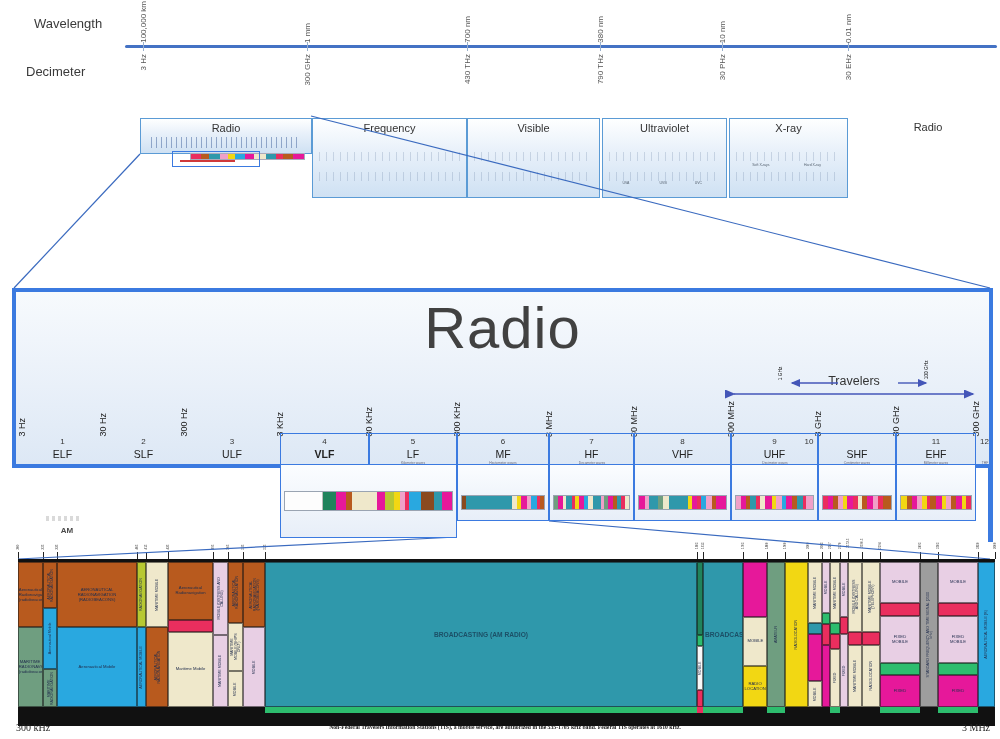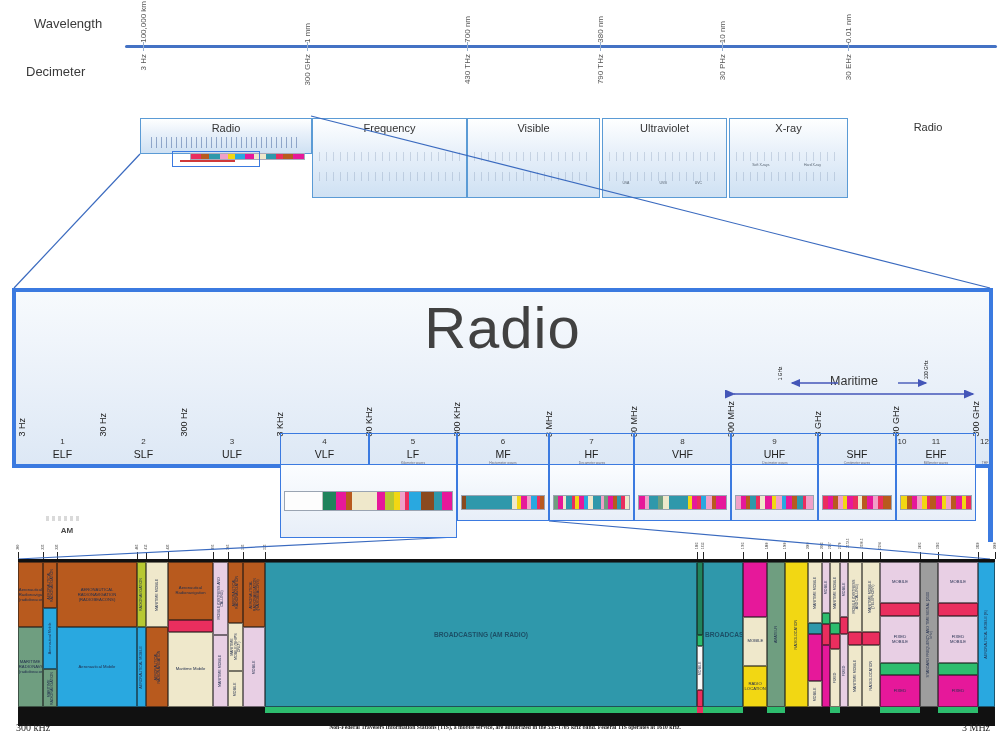--- a/index.html
+++ b/index.html
@@ -191,21 +191,21 @@
     <line x1="457" y1="537" x2="18" y2="559" stroke="#3a6abf" stroke-width="1.2"></line>
     <line x1="549" y1="521" x2="990" y2="559" stroke="#3a6abf" stroke-width="1.2"></line>
     <line x1="838" y1="383" x2="792" y2="383" stroke="#4456b8" stroke-width="1.4" marker-end="url(#ah)"></line>
     <line x1="898" y1="383" x2="926" y2="383" stroke="#4456b8" stroke-width="1.4" marker-end="url(#ah)"></line>
     <line x1="734" y1="394" x2="973" y2="394" stroke="#4456b8" stroke-width="1.5" marker-start="url(#ah)" marker-end="url(#ah)"></line>
   </svg>
 
   <div id="radio-panel">
     <div id="radio-title">Radio</div>
   </div>
-  <div id="microwave-label">Maritime</div>
+  <div id="microwave-label">Travelers</div>
   <div class="vwrap bottom" style="left:774px;top:352px;height:30px;width:12px">
     <span class="vlab" style="font-size:6px;transform:rotate(180deg) scale(.8)">1 GHz</span>
   </div>
   <div class="vwrap bottom" style="left:920px;top:342px;height:40px;width:12px">
     <span class="vlab" style="font-size:6px;transform:rotate(180deg) scale(.8)">100 GHz</span>
   </div>
   <div id="rp-ticks">
       <div style="position: absolute; left: 16px; top: 390px; width: 12px; height: 47px; display: flex; flex-direction: column; justify-content: flex-end; align-items: center;">
         <span class="vlab rp-tick-lab">3 Hz</span>
       </div>
@@ -245,42 +245,42 @@
     </div>
   <div id="rp-bands">
       <div class="band-num" style="left: 62.5px;">1</div>
       <div class="band-name" style="left: 62.5px;">ELF</div>
       <div class="band-num" style="left: 143.5px;">2</div>
       <div class="band-name" style="left: 143.5px;">SLF</div>
       <div class="band-num" style="left: 232px;">3</div>
       <div class="band-name" style="left: 232px;">ULF</div>
       <div class="band-box" style="left: 280px; width: 89px;"></div>
       <div class="band-num" style="left: 324.5px;">4</div>
-      <div class="band-name" style="left: 324.5px;">VLF</div>
+      <div class="band-name" style="left: 324.5px; font-weight: bold;">VLF</div>
       <div class="band-box" style="left: 369px; width: 88px;"></div>
       <div class="band-num" style="left: 413px;">5</div>
       <div class="band-name" style="left: 413px;">LF</div>
       <div class="band-sub" style="left: 413px;">Kilometer waves</div>
       <div class="band-box" style="left: 457px; width: 92px;"></div>
       <div class="band-num" style="left: 503px;">6</div>
       <div class="band-name" style="left: 503px;">MF</div>
       <div class="band-sub" style="left: 503px;">Hectometer waves</div>
       <div class="band-box" style="left: 549px; width: 85px;"></div>
       <div class="band-num" style="left: 591.5px;">7</div>
       <div class="band-name" style="left: 591.5px;">HF</div>
       <div class="band-sub" style="left: 591.5px;">Decameter waves</div>
       <div class="band-box" style="left: 634px; width: 97px;"></div>
       <div class="band-num" style="left: 682.5px;">8</div>
       <div class="band-name" style="left: 682.5px;">VHF</div>
       <div class="band-box" style="left: 731px; width: 87px;"></div>
       <div class="band-num" style="left: 774.5px;">9</div>
       <div class="band-name" style="left: 774.5px;">UHF</div>
       <div class="band-sub" style="left: 774.5px;">Decimeter waves</div>
       <div class="band-box" style="left: 818px; width: 78px;"></div>
-      <div class="band-num" style="left: 902px;">10</div>
+      <div class="band-num" style="left: 809px;">10</div>
       <div class="band-name" style="left: 857px;">SHF</div>
       <div class="band-sub" style="left: 857px;">Centimeter waves</div>
       <div class="band-box" style="left: 896px; width: 80px;"></div>
       <div class="band-num" style="left: 936px;">11</div>
       <div class="band-name" style="left: 936px;">EHF</div>
       <div class="band-sub" style="left: 936px;">Millimeter waves</div>
       <div class="band-num" style="left: 984.5px;">12</div>
       <div class="band-sub" style="left: 984.5px;">THF</div>
     </div>
 

